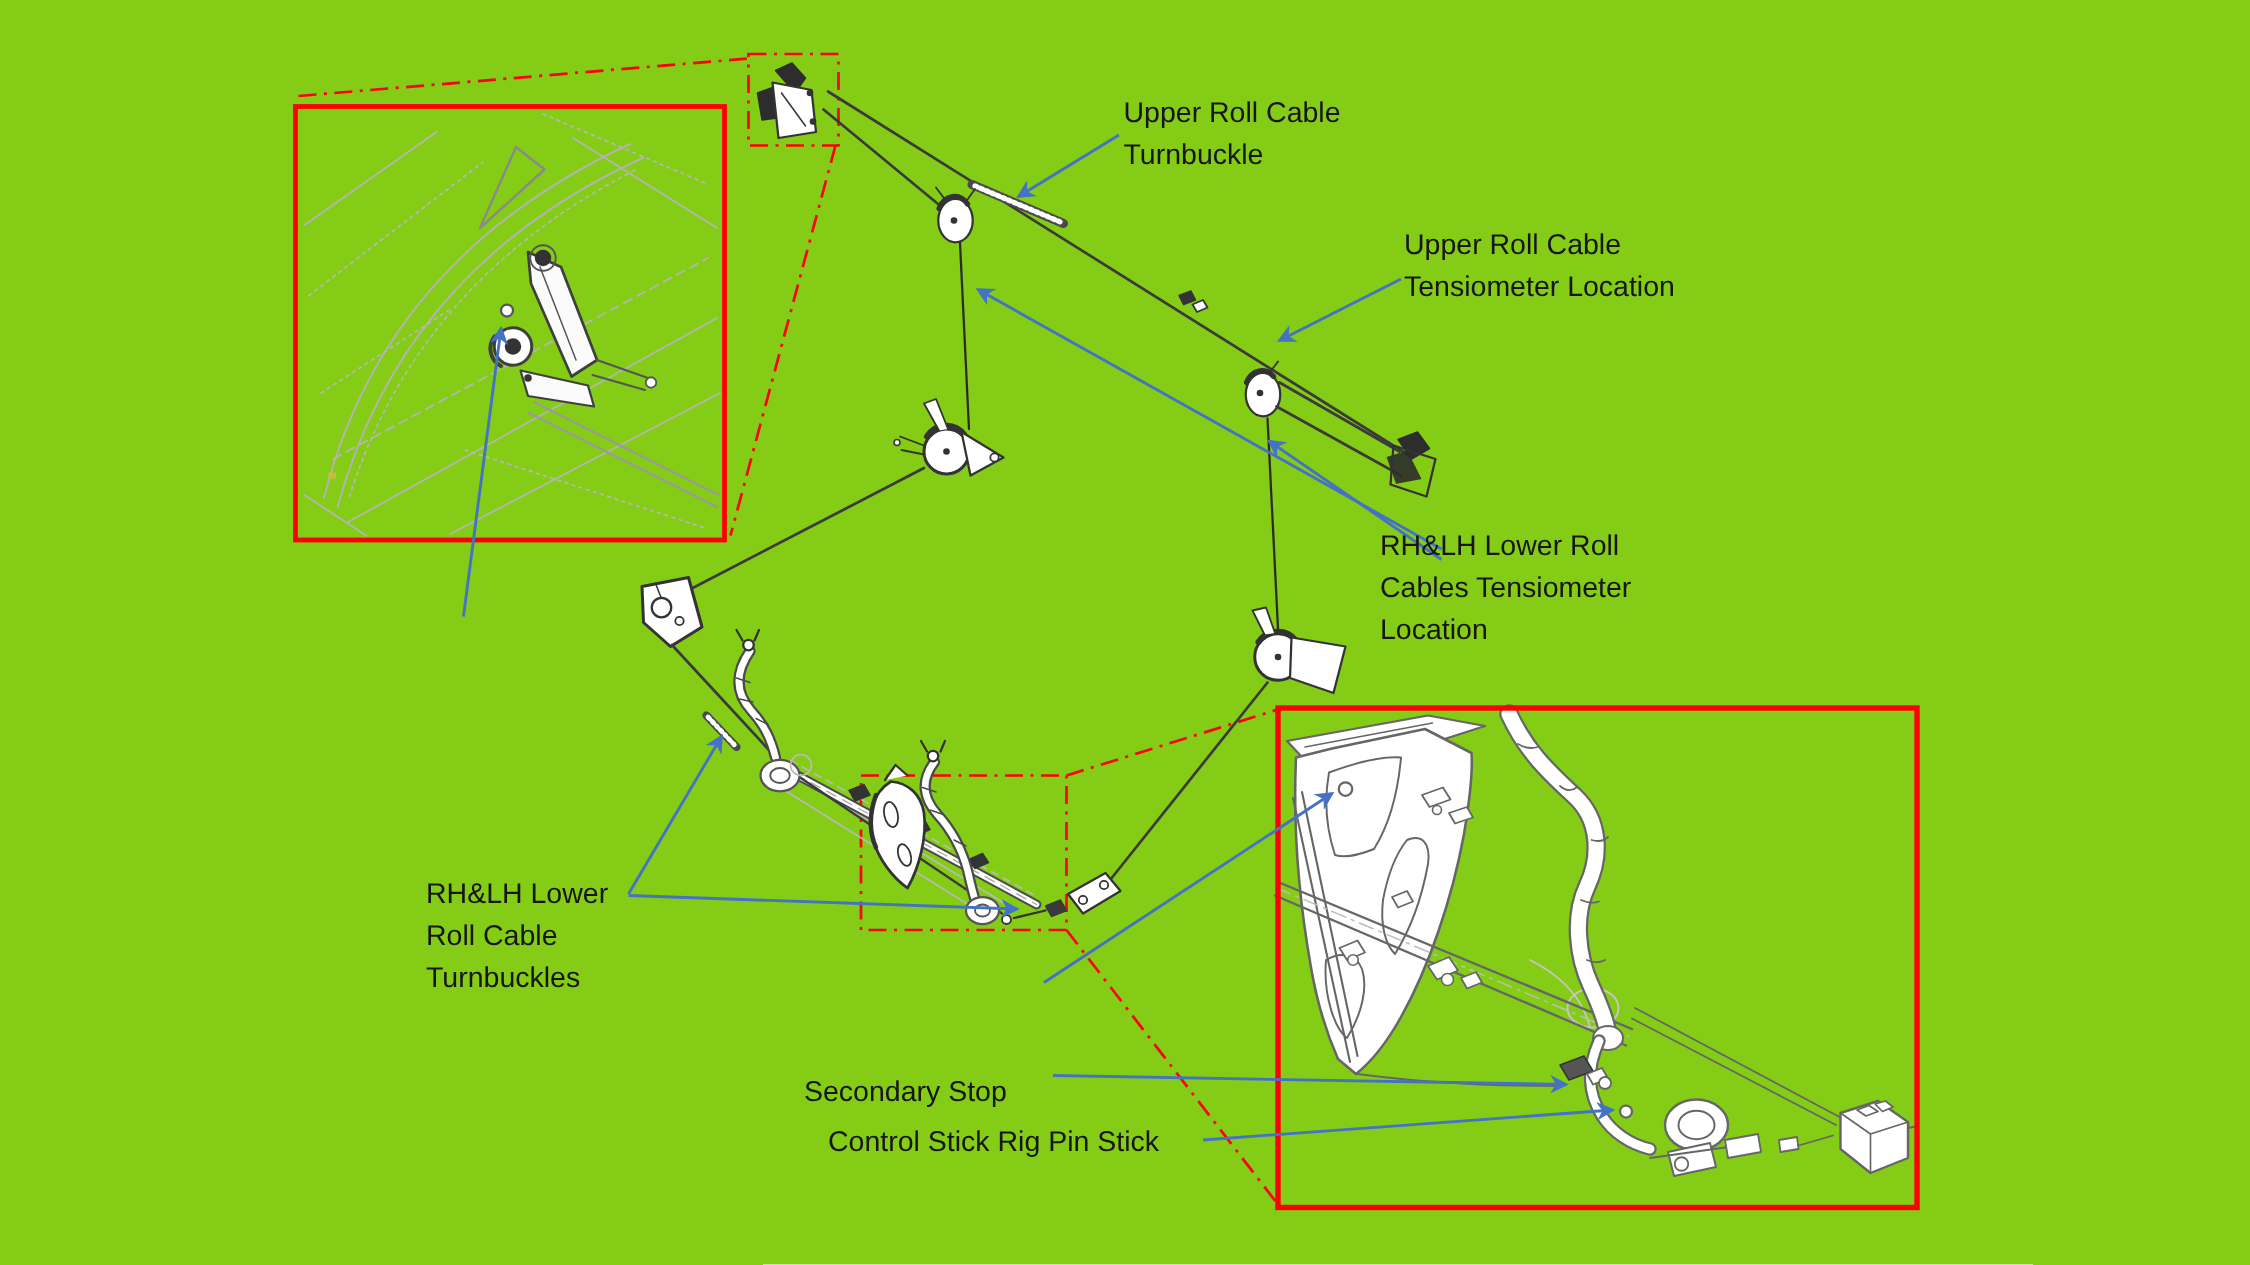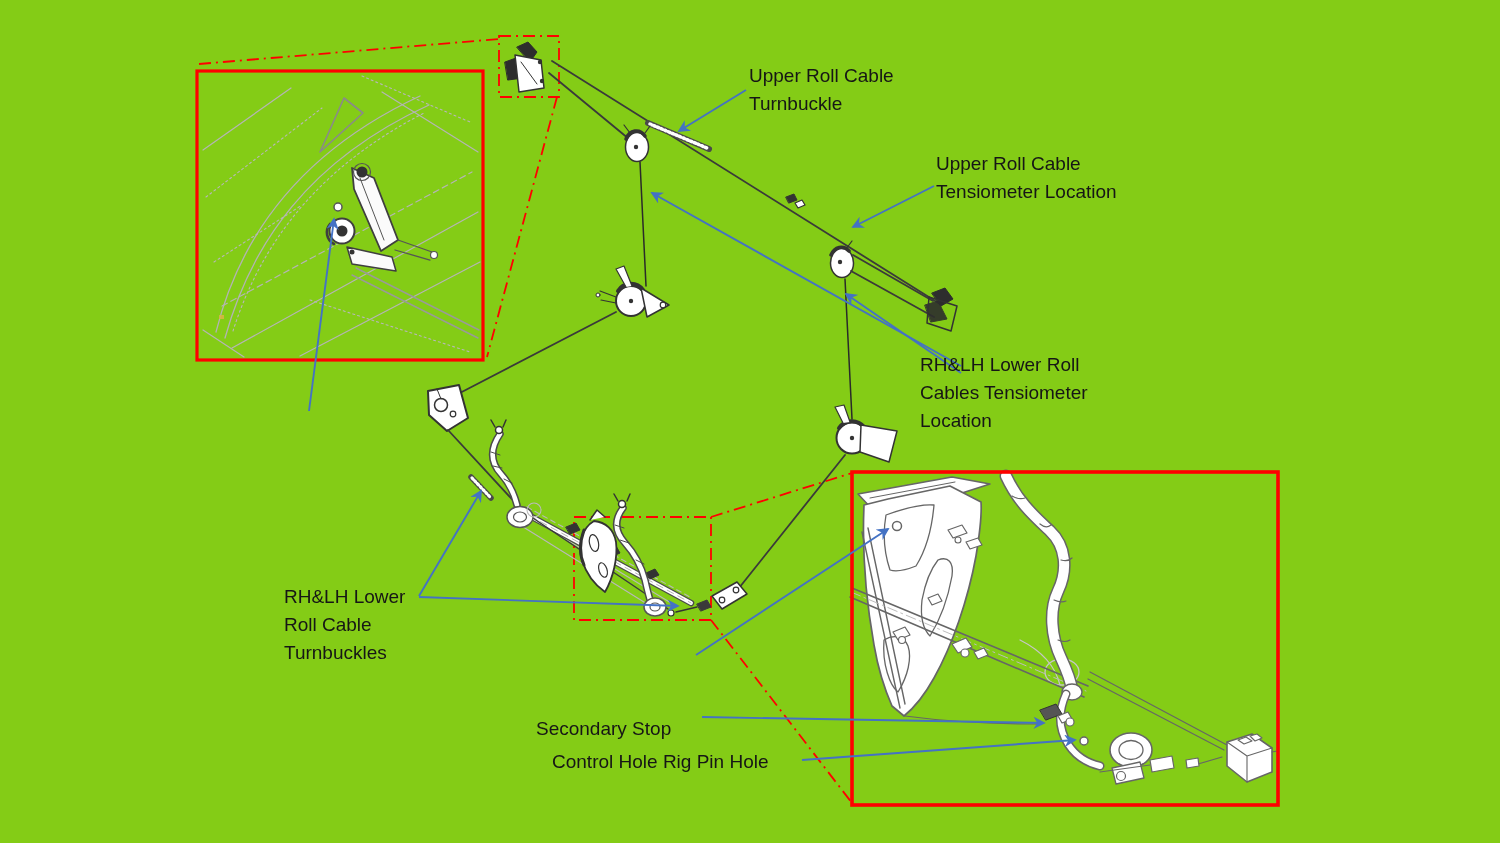--- a/index.html
+++ b/index.html
@@ -281,15 +281,15 @@
 Turnbuckle</div>
 <div class="label" style="left:936px;top:150px;">Upper Roll Cable
 Tensiometer Location</div>
 <div class="label" style="left:920px;top:351px;">RH&amp;LH Lower Roll
 Cables Tensiometer
 Location</div>
 <div class="label" style="left:284px;top:564px;margin-top:19px;">RH&amp;LH Lower
 Roll Cable
 Turnbuckles</div>
 <div class="label" style="left:536px;top:699px;margin-top:16px;">Secondary Stop</div>
-<div class="label" style="left:552px;top:748px;">Control Hole Rig Pin Hole</div>
+<div class="label" style="left:552px;top:748px;">Control Stick Rig Pin Stick</div>
 
 </div>
 
 </body></html>

